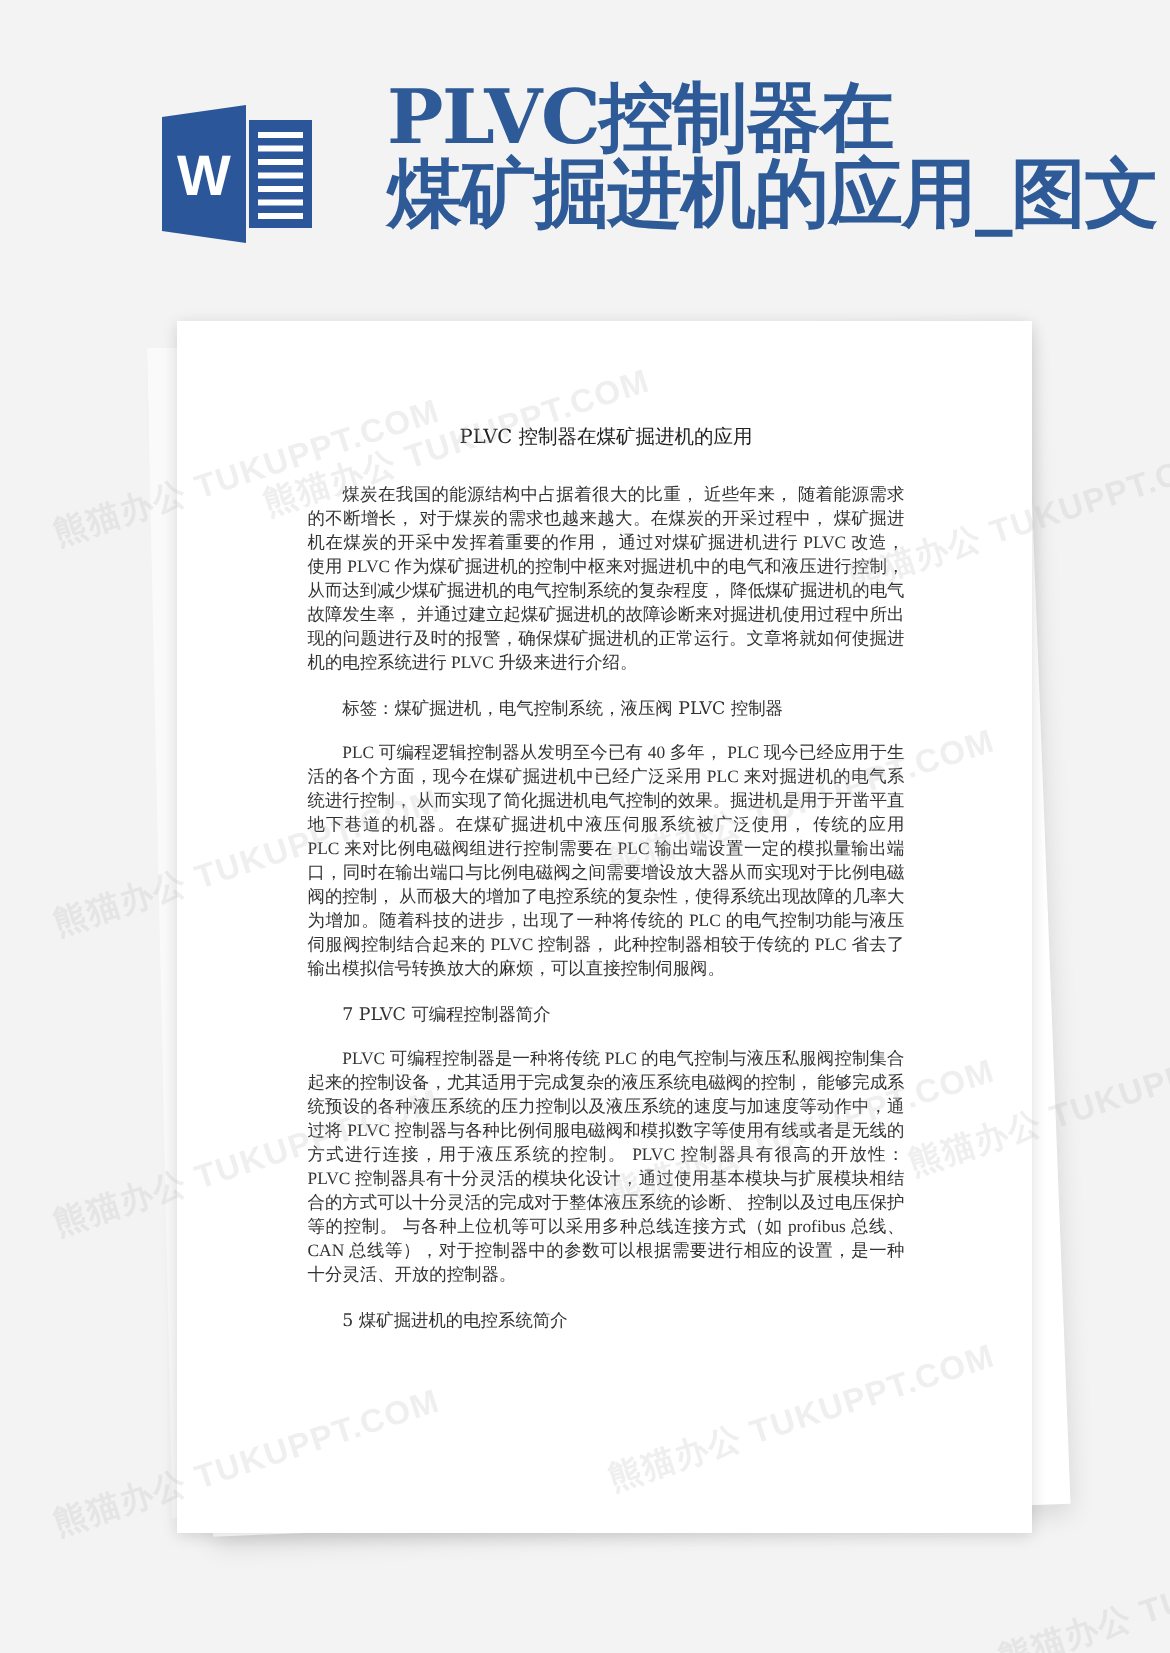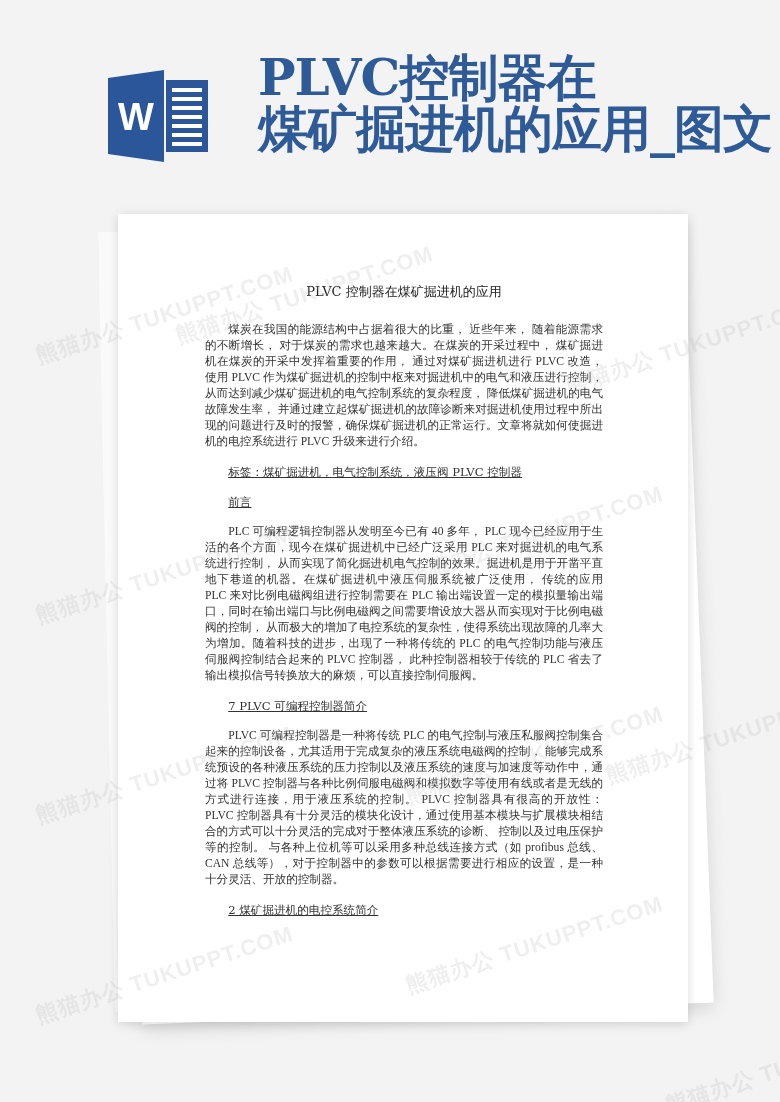--- a/index.html
+++ b/index.html
@@ -35,21 +35,21 @@
   .doc {
     position: absolute; left: 87px; top: 70px; width: 398px;
     font-size: 11.6px; line-height: 16px; color: #333;
     font-family: "DejaVu Serif", "Liberation Serif", serif;
   }
   .doc-title {
     text-align: center; font-size: 13px; color: #222; margin: 0 0 22px 0;
     font-family: "DejaVu Serif", "Liberation Serif", serif;
   }
   .para { margin: 0 0 14px 0; text-indent: 2em; text-align: justify; font-family: Liberation Serif, serif; }
-  .heading { margin: 0 0 14px 0; text-indent: 2em; text-decoration: underline; }
+  .heading { margin: 0 0 14px 0; text-indent: 2em; }
 
   .wm {
     position: absolute; color: rgba(180,180,180,0.22);
     font-family: "Liberation Sans", sans-serif; font-weight: bold;
     font-size: 22px; transform: rotate(-18deg); white-space: nowrap;
     pointer-events: none; letter-spacing: 1px;
   }
 </style>
 </head>
 <body>
@@ -76,25 +76,24 @@
 </div>
 
 <div class="page-back-1"></div>
 <div class="page-back-2"></div>
 
 <div class="page">
   <div class="doc">
     <div class="doc-title">PLVC 控制器在煤矿掘进机的应用</div>
     <p class="para">煤炭在我国的能源结构中占据着很大的比重， 近些年来， 随着能源需求的不断增长， 对于煤炭的需求也越来越大。在煤炭的开采过程中， 煤矿掘进机在煤炭的开采中发挥着重要的作用， 通过对煤矿掘进机进行 PLVC 改造， 使用 PLVC 作为煤矿掘进机的控制中枢来对掘进机中的电气和液压进行控制， 从而达到减少煤矿掘进机的电气控制系统的复杂程度， 降低煤矿掘进机的电气故障发生率， 并通过建立起煤矿掘进机的故障诊断来对掘进机使用过程中所出现的问题进行及时的报警，确保煤矿掘进机的正常运行。文章将就如何使掘进机的电控系统进行 PLVC 升级来进行介绍。</p>
     <p class="heading">标签：煤矿掘进机，电气控制系统，液压阀 PLVC 控制器</p>
-    <p class="heading">前言</p>
     <p class="para">PLC 可编程逻辑控制器从发明至今已有 40 多年， PLC 现今已经应用于生活的各个方面，现今在煤矿掘进机中已经广泛采用 PLC 来对掘进机的电气系统进行控制， 从而实现了简化掘进机电气控制的效果。掘进机是用于开凿平直地下巷道的机器。在煤矿掘进机中液压伺服系统被广泛使用， 传统的应用 PLC 来对比例电磁阀组进行控制需要在 PLC 输出端设置一定的模拟量输出端口，同时在输出端口与比例电磁阀之间需要增设放大器从而实现对于比例电磁阀的控制， 从而极大的增加了电控系统的复杂性，使得系统出现故障的几率大为增加。随着科技的进步，出现了一种将传统的 PLC 的电气控制功能与液压伺服阀控制结合起来的 PLVC 控制器， 此种控制器相较于传统的 PLC 省去了输出模拟信号转换放大的麻烦，可以直接控制伺服阀。</p>
     <p class="heading">7 PLVC 可编程控制器简介</p>
     <p class="para">PLVC 可编程控制器是一种将传统 PLC 的电气控制与液压私服阀控制集合起来的控制设备，尤其适用于完成复杂的液压系统电磁阀的控制， 能够完成系统预设的各种液压系统的压力控制以及液压系统的速度与加速度等动作中，通过将 PLVC 控制器与各种比例伺服电磁阀和模拟数字等使用有线或者是无线的方式进行连接，用于液压系统的控制。 PLVC 控制器具有很高的开放性： PLVC 控制器具有十分灵活的模块化设计，通过使用基本模块与扩展模块相结合的方式可以十分灵活的完成对于整体液压系统的诊断、 控制以及过电压保护等的控制。 与各种上位机等可以采用多种总线连接方式（如 profibus 总线、CAN 总线等），对于控制器中的参数可以根据需要进行相应的设置，是一种十分灵活、开放的控制器。</p>
-    <p class="heading">2 煤矿掘进机的电控系统简介</p>
+    <p class="heading">5 煤矿掘进机的电控系统简介</p>
   </div>
 </div>
 
 <div class="wm" style="left:30px; top:300px;">熊猫办公 TUKUPPT.COM</div>
 <div class="wm" style="left:170px; top:280px;">熊猫办公 TUKUPPT.COM</div>
 <div class="wm" style="left:560px; top:330px;">熊猫办公 TUKUPPT.COM</div>
 <div class="wm" style="left:30px; top:560px;">熊猫办公 TUKUPPT.COM</div>
 <div class="wm" style="left:400px; top:520px;">熊猫办公 TUKUPPT.COM</div>
 <div class="wm" style="left:30px; top:760px;">熊猫办公 TUKUPPT.COM</div>
 <div class="wm" style="left:400px; top:740px;">熊猫办公 TUKUPPT.COM</div>

